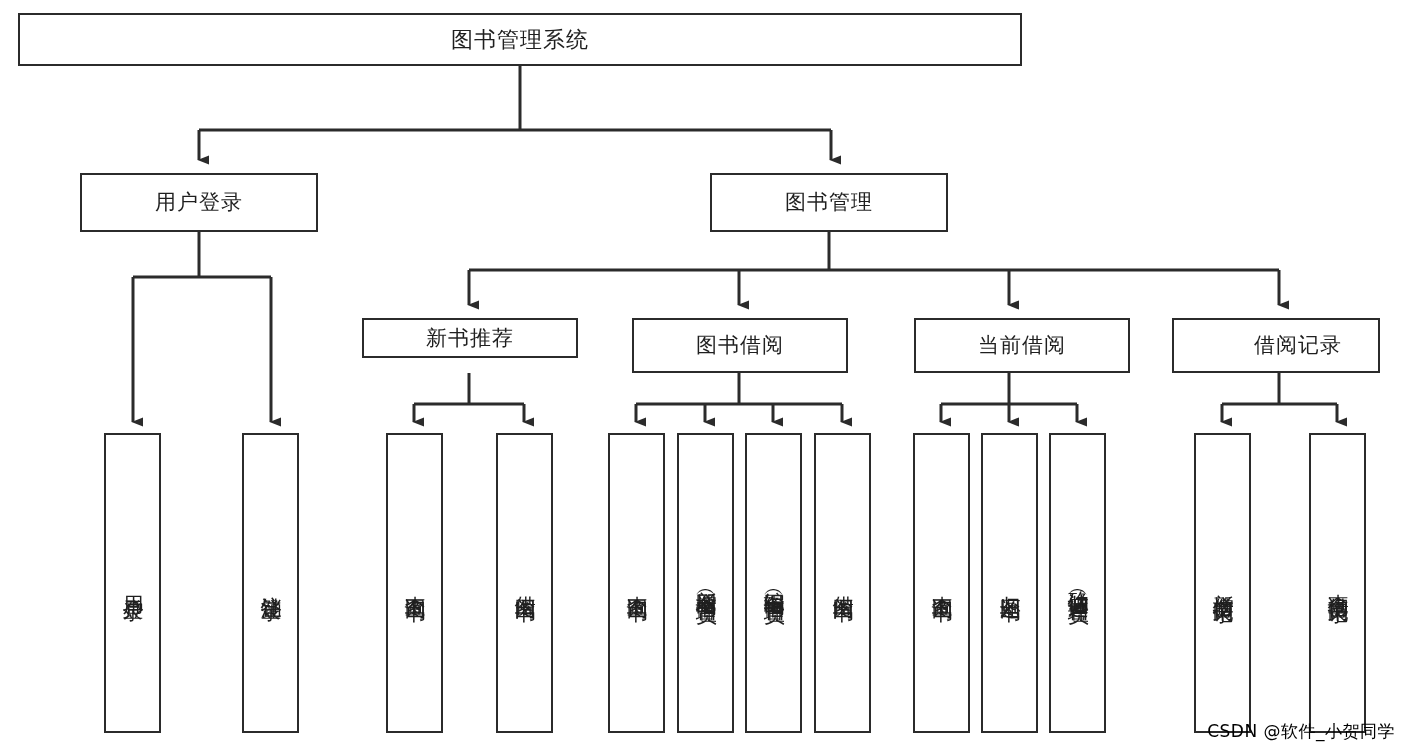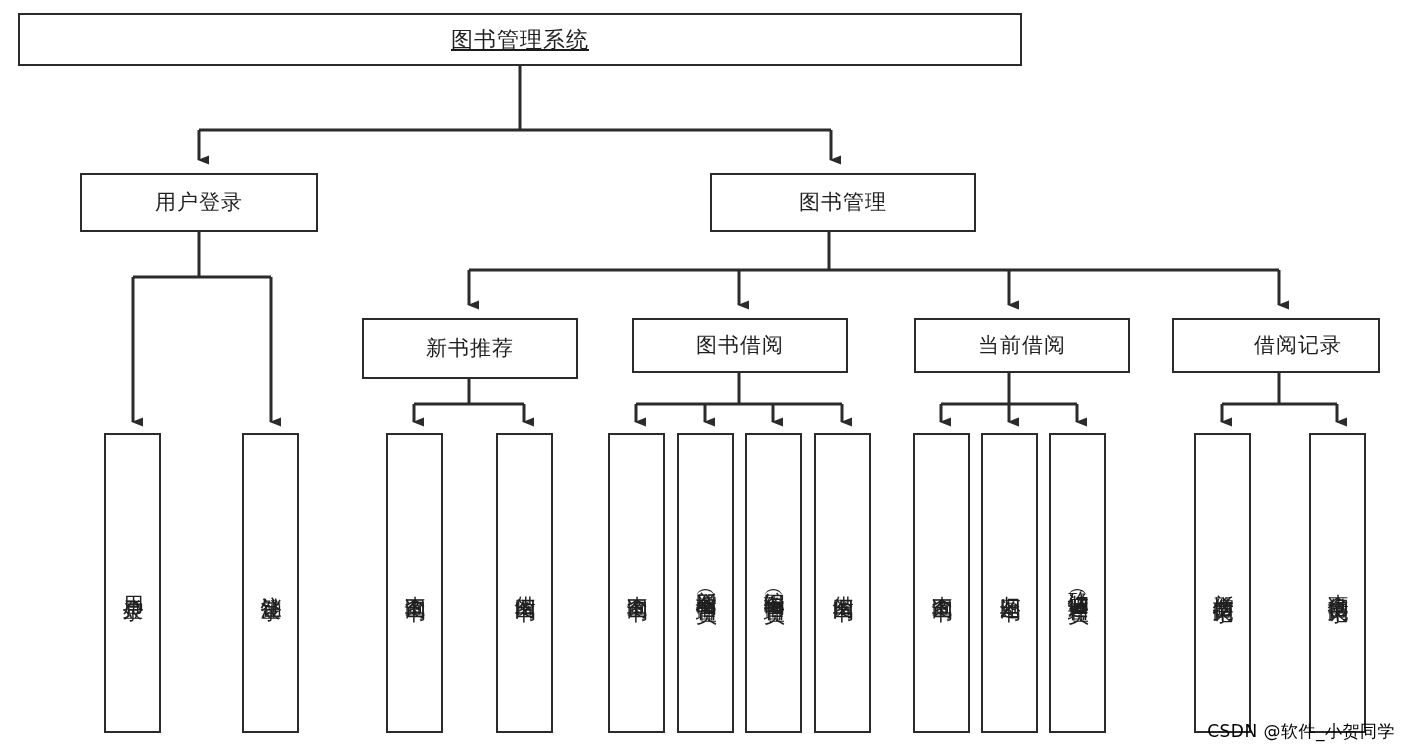--- a/index.html
+++ b/index.html
@@ -115,33 +115,33 @@
       <path d="M1009,404 L1009,422" marker-end="url(#arw)"></path>
       <path d="M1077,404 L1077,422" marker-end="url(#arw)"></path>
 
       <path d="M1279,373 L1279,404"></path>
       <path d="M1222,404 L1337,404"></path>
       <path d="M1222,404 L1222,422" marker-end="url(#arw)"></path>
       <path d="M1337,404 L1337,422" marker-end="url(#arw)"></path>
     </g>
   </svg>
 
-  <div class="node root" style="left:18px; top:13px; width:1004px; height:53px;text-decoration:underline;">
+  <div class="node root" style="left:18px; top:13px; width:1004px; height:53px;">
     <span class="label">图书管理系统</span>
   </div>
 
   <div class="node" style="left:80px; top:173px; width:238px; height:59px;">
     <span class="label">用户登录</span>
   </div>
 
-  <div class="node" style="left:710px; top:173px; width:266px; height:59px;">
+  <div class="node" style="left:710px; top:173px; width:238px; height:59px;">
     <span class="label">图书管理</span>
   </div>
 
-  <div class="node" style="left:362px; top:318px; width:216px; height:61px;">
+  <div class="node" style="left:362px; top:318px; width:216px; height:40px;">
     <span class="label">新书推荐</span>
   </div>
 
   <div class="node" style="left:632px; top:318px; width:216px; height:55px;">
     <span class="label">图书借阅</span>
   </div>
 
   <div class="node" style="left:902px; top:318px; width:216px; height:55px;margin-left:12px;">
     <span class="label">当前借阅</span>
   </div>

